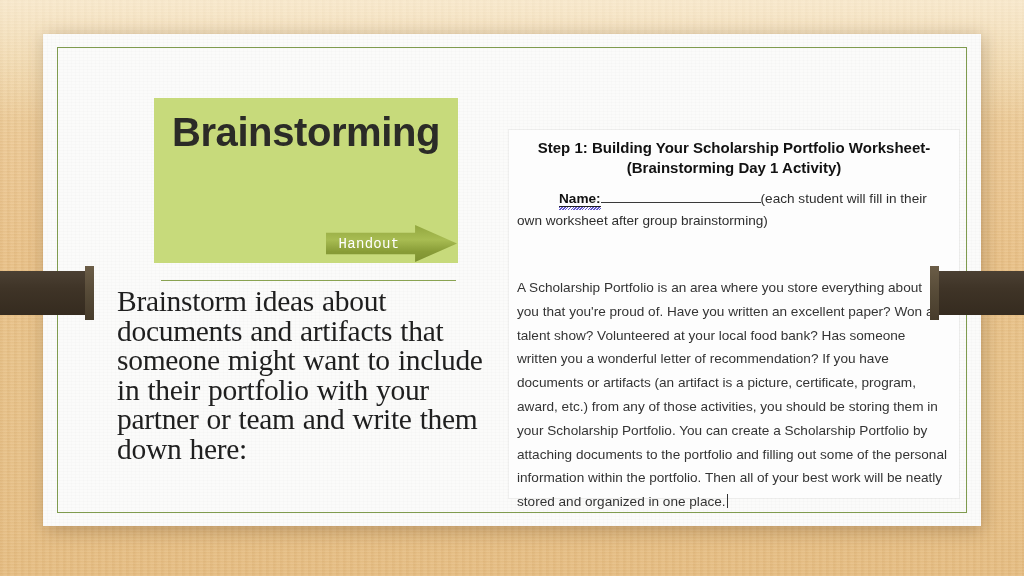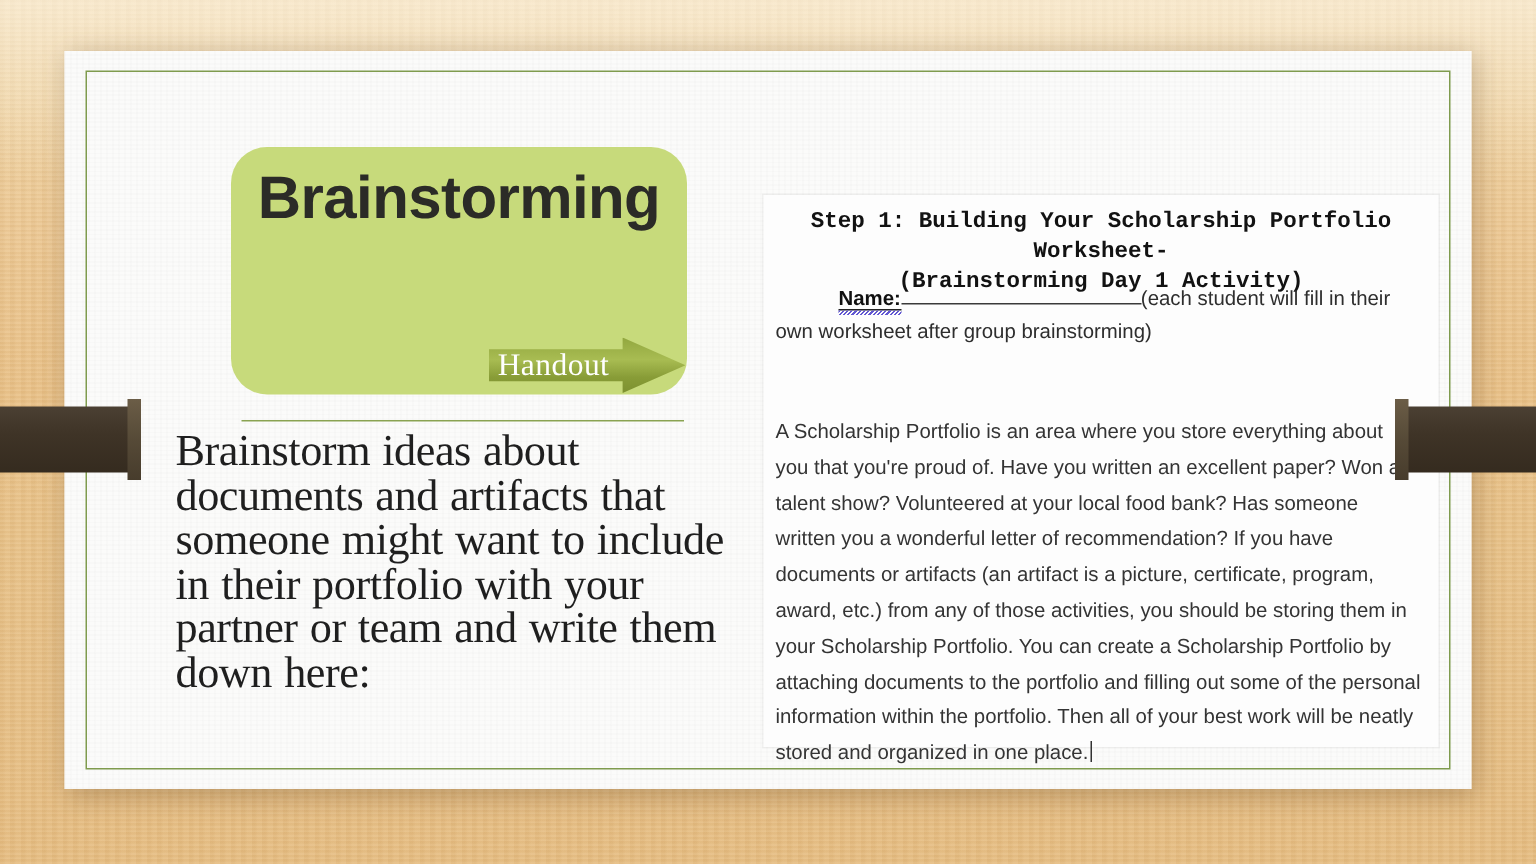--- a/index.html
+++ b/index.html
@@ -60,21 +60,20 @@
   }
   .slide-border{
     position:absolute;left:14px;top:13px;right:14px;bottom:13px;
     border:1.6px solid #7f9b4e;
   }
 
   
   .title-box{
     position:absolute;left:111px;top:64px;width:304px;height:165px;
     background:#c7da7b;
-    border-radius:24px;
   }
   .title-text{
     position:absolute;left:0;right:0;top:10px;
     color:#2b2b27;
     font-family:"Liberation Sans", sans-serif;
     font-weight:bold;
     font-size:40px;
     line-height:49px;
     text-align:center;
     letter-spacing:-0.4px;
@@ -89,22 +88,22 @@
     position:absolute;inset:0;
     background:linear-gradient(180deg,#93a83f 0%, #a9bd53 35%, #8e a33a 60%, #7f9330 100%);
     background:linear-gradient(180deg,#92a73f 0%, #a8bc52 40%, #889c37 72%, #7d9130 100%);
     clip-path:polygon(0% 21%, 68% 21%, 68% 0%, 100% 50%, 68% 100%, 68% 79%, 0% 79%);
     filter:drop-shadow(0.7px 1px 0.6px rgba(60,70,25,0.45));
   }
   .arrow-label{
     position:absolute;left:0;top:0;width:86px;height:37px;
     display:flex;align-items:center;justify-content:center;
     color:#ffffff;
-    font-family:Liberation Serif, serif;
-    font-size:21px;
+    font-family:Liberation Mono, monospace;
+    font-size:14px;
     letter-spacing:0.3px;
   }
 
   
   .divider{
     position:absolute;left:118px;top:246px;width:295px;height:0;
     border-top:1.6px solid #8aa352;
   }
 
   
@@ -120,21 +119,21 @@
 
   
   .doc-panel{
     position:absolute;left:466px;top:96px;width:450px;height:368px;
     background:#fdfdfd;
     box-shadow:0 0 0 1px rgba(0,0,0,0.045);
   }
   .doc-head{
     position:absolute;left:12px;top:8px;width:426px;
     text-align:center;
-    font-family:Liberation Mono, monospace;
+    font-family:Liberation Sans, sans-serif;
     font-weight:bold;
     font-size:15px;
     line-height:20px;
     color:#121212;
   }
   .doc-head .hl2{display:block;}
 
   .doc-field{
     position:absolute;left:8px;width:438px;
     font-family:"Liberation Sans", sans-serif;

